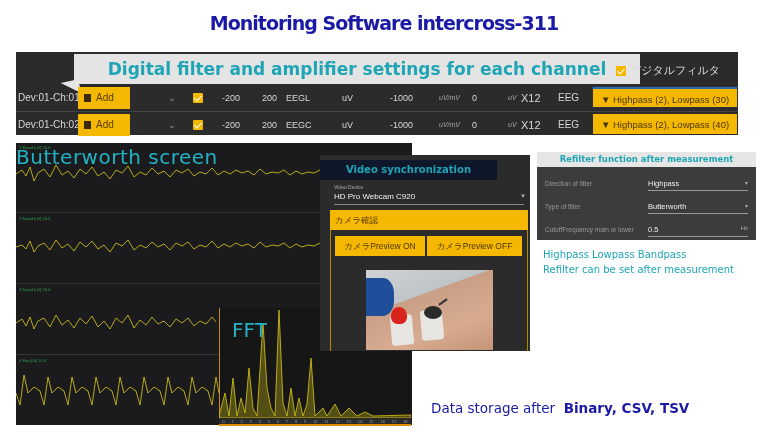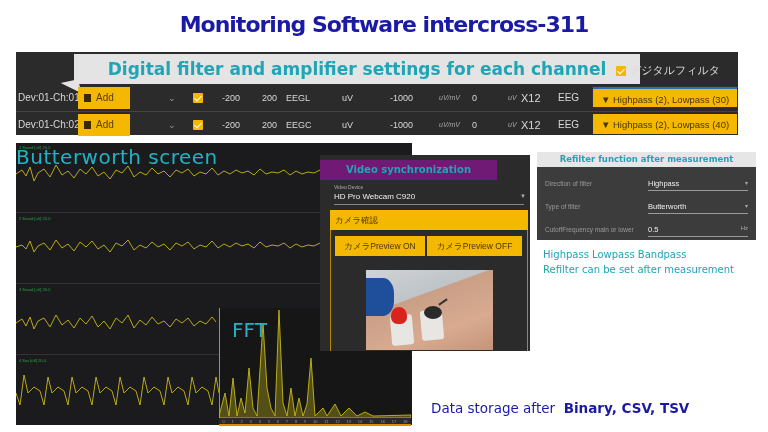--- a/index.html
+++ b/index.html
@@ -1,17 +1,17 @@
 <!DOCTYPE html>
 <html><head>
 <meta charset="utf-8">
 <style>
   * { box-sizing: border-box; margin: 0; padding: 0; }
   body { width: 768px; height: 432px; background: #ffffff; position: relative; overflow: hidden; font-family: "Liberation Sans", sans-serif; }
-  .title { position: absolute; top: 12px; left: 0; width: 768px; text-align: center; font-family: "DejaVu Sans", sans-serif; font-weight: bold; font-size: 22px; letter-spacing: -1px; color: #1a1aa6; }
+  .title { position: absolute; top: 12px; left: 0; width: 768px; text-align: center; font-family: "DejaVu Sans", sans-serif; font-weight: bold; font-size: 19px; letter-spacing: -1px; color: #1a1aa6; }
   
   .strip { position: absolute; left: 16px; top: 52px; width: 722px; height: 83px; background: #2b2b2b; }
   .callout1 { position: absolute; left: 74px; top: 54px; width: 566px; height: 30px; background: #e4e4e4; color: #1fa5b5; font-family: "DejaVu Sans", sans-serif; font-weight: bold; font-size: 17px; line-height: 30px; text-align: center; }
   .callout1-tail { position: absolute; left: 52px; top: 82px; width: 0; height: 0; border-left: 10px solid transparent; border-right: 18px solid #e4e4e4; border-top: 0; border-bottom: 14px solid transparent; transform: rotate(-12deg); }
   .dfilter { position: absolute; left: 600px; top: 56px; width: 136px; height: 28px; color: #dddddd; font-size: 11px; line-height: 28px; text-align: center; }
   .cbx { display: inline-block; width: 10px; height: 10px; background: #f5b800; border-radius: 1px; vertical-align: middle; margin-right: 4px; position: relative; }
   .cbx::after { content: ""; position: absolute; left: 3px; top: 1px; width: 3px; height: 6px; border-right: 1.5px solid #fff; border-bottom: 1.5px solid #fff; transform: rotate(45deg); }
   .row { position: absolute; left: 16px; width: 722px; height: 24px; color: #d8d8d8; font-size: 9px; }
   .row > * { position: absolute; top: 0; line-height: 24px; }
   .row .ch { left: 2px; font-size: 10px; }
@@ -30,21 +30,21 @@
   
   .mon { position: absolute; left: 16px; top: 143px; width: 396px; height: 282px; background: #1b1b1d; }
   .lane { position: absolute; left: 0; width: 396px; height: 70px; border-bottom: 1px solid #333; }
   .lane .lbl { position: absolute; left: 3px; top: 2px; font-size: 4px; color: #2fa34a; }
   .mon-title { position: absolute; left: 16px; top: 145px; color: #21b3c5; font-family: "DejaVu Sans", sans-serif; font-size: 20px; letter-spacing: 0.5px; }
   .fft { position: absolute; left: 219px; top: 308px; width: 192px; height: 118px; background: #161616; border-left: 1px solid #c78a22; }
   .fft-title { position: absolute; left: 232px; top: 318px; color: #21b3c5; font-family: "DejaVu Sans", sans-serif; font-size: 20px; }
   .fft-axis { position: absolute; left: 219px; top: 418px; width: 192px; height: 8px; background: #2a2a2a; border-bottom: 2px solid #e08b00; font-size: 4px; color: #999; display: flex; justify-content: space-around; align-items: center; }
   
   .video { position: absolute; left: 320px; top: 155px; width: 210px; height: 196px; background: #2b2b2b; }
-  .callout2 { position: absolute; left: 320px; top: 160px; width: 177px; height: 20px; background: #701a75; color: #1fa5b5; font-family: "DejaVu Sans", sans-serif; font-weight: bold; font-size: 10px; line-height: 20px; text-align: center; }
+  .callout2 { position: absolute; left: 320px; top: 160px; width: 177px; height: 20px; background: #0f172a; color: #1fa5b5; font-family: "DejaVu Sans", sans-serif; font-weight: bold; font-size: 10px; line-height: 20px; text-align: center; }
   .vd-label { position: absolute; left: 334px; top: 184px; font-size: 5px; color: #aaa; }
   .vd-value { position: absolute; left: 334px; top: 192px; font-size: 8px; color: #f0f0f0; }
   .vd-caret { position: absolute; left: 520px; top: 193px; font-size: 6px; color: #aaa; }
   .vd-line { position: absolute; left: 334px; top: 204px; width: 190px; height: 1px; background: #888; }
   .cam-head { position: absolute; left: 330px; top: 210px; width: 198px; height: 20px; background: #f5b800; color: #4a3500; font-size: 8.5px; line-height: 20px; padding-left: 5px; }
   .cam-box { position: absolute; left: 330px; top: 230px; width: 198px; height: 121px; border-left: 1px solid #b58a00; border-right: 1px solid #b58a00; }
   .cam-btn { position: absolute; top: 236px; height: 20px; background: #f5b800; color: #4a3500; font-size: 8.5px; line-height: 20px; text-align: center; }
   .cam-on { left: 335px; width: 90px; } .cam-off { left: 427px; width: 95px; }
   .photo { position: absolute; left: 366px; top: 270px; width: 127px; height: 80px; background: linear-gradient(160deg, #cfd3d6 0%, #bfc4c8 35%, #c99f86 36%, #d8ab90 70%, #c59479 100%); overflow: hidden; }
   .photo .sleeve { position: absolute; left: 0; top: 8px; width: 28px; height: 38px; background: #1f4f9a; border-radius: 0 40% 40% 0; }

